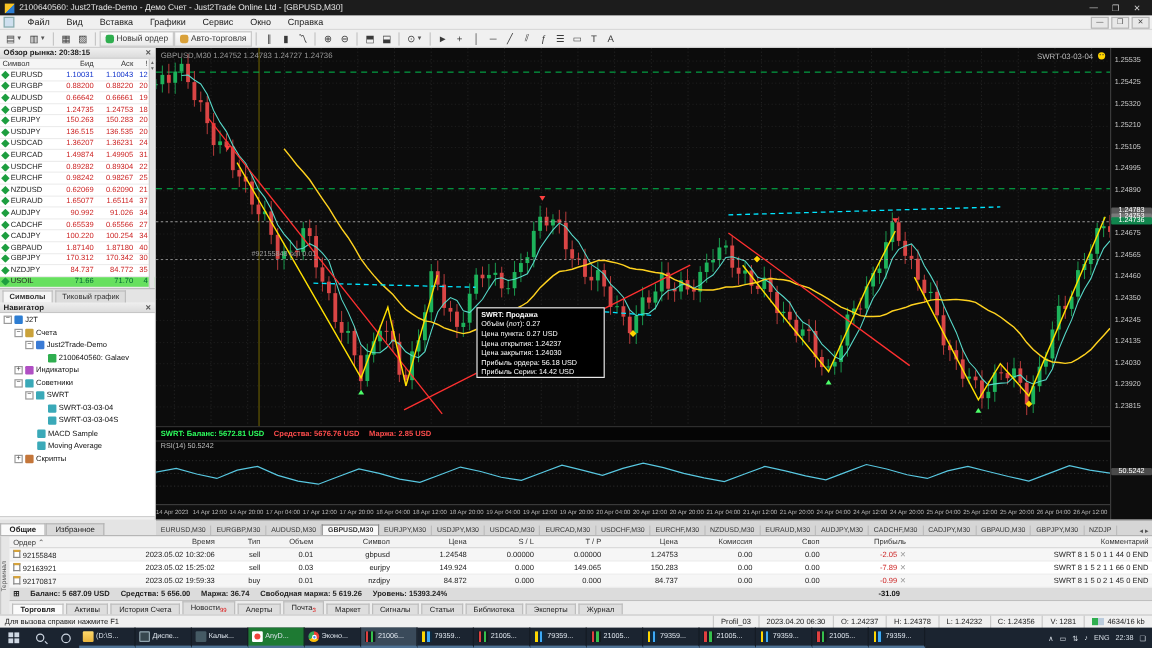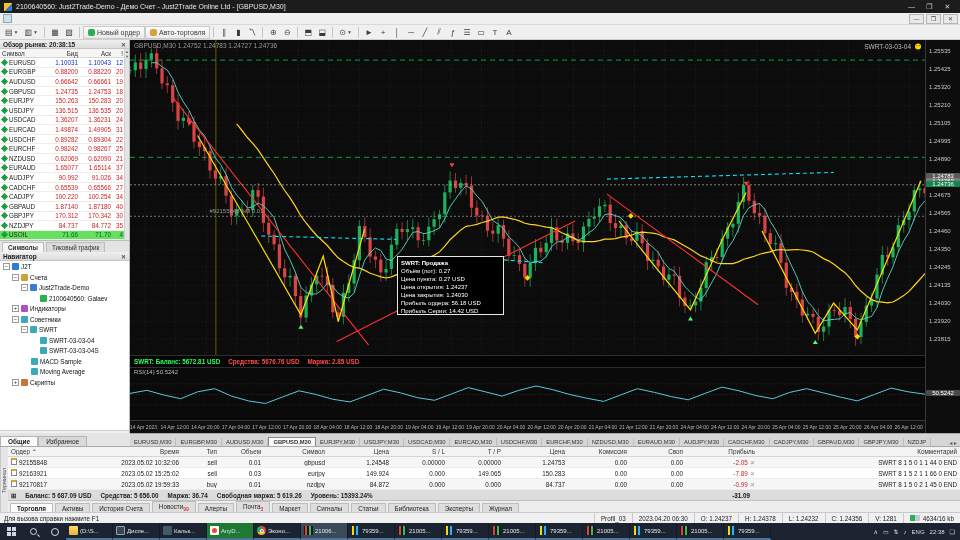--- a/index.html
+++ b/index.html
@@ -132,20 +132,29 @@
     <span>2100640560: Just2Trade-Demo - Демо Счет - Just2Trade Online Ltd - [GBPUSD,M30]</span>
     <span class="wctrl">
       <span class="wbtn">—</span>
       <span class="wbtn">❐</span>
       <span class="wbtn close">✕</span>
     </span>
   </div>
 
   <div class="menubar">
     <span class="mdiico"></span>
+    <span id="menu-items" style="display:flex;">
+        <span class="menu-item">Файл</span>
+        <span class="menu-item">Вид</span>
+        <span class="menu-item">Вставка</span>
+        <span class="menu-item">Графики</span>
+        <span class="menu-item">Сервис</span>
+        <span class="menu-item">Окно</span>
+        <span class="menu-item">Справка</span>
+      </span>
     <span class="mdictrl" id="mdi-controls">
         <span>—</span>
         <span>❐</span>
         <span>✕</span>
       </span>
   </div>
 
   <div class="toolbar" id="toolbar">
       <span class="tb-btn">
         <span>▤</span>

